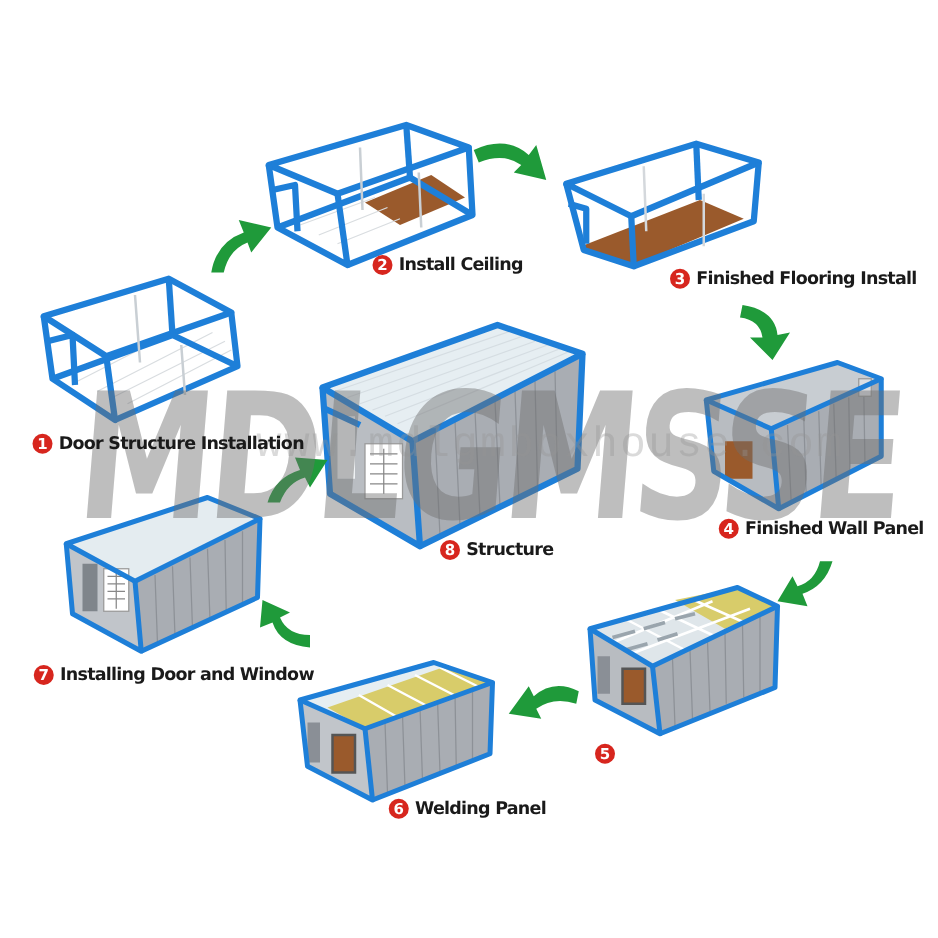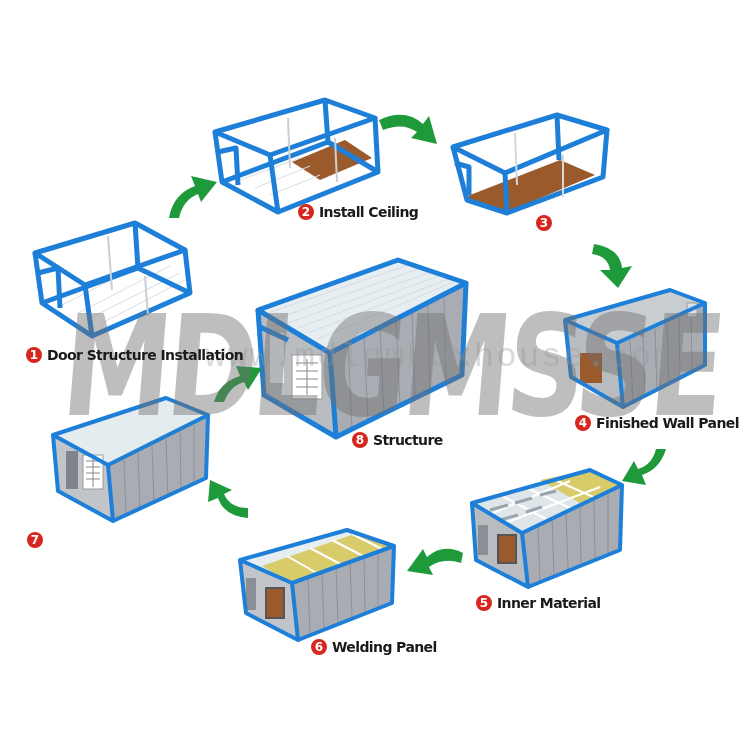--- a/index.html
+++ b/index.html
@@ -195,36 +195,37 @@
   <div class="label" style="left:26px;top:348px">
     <span class="badge">1</span>
     <span class="text">Door Structure Installation</span>
   </div>
   <div class="label" style="left:298px;top:205px">
     <span class="badge">2</span>
     <span class="text">Install Ceiling</span>
   </div>
   <div class="label" style="left:536px;top:216px">
     <span class="badge">3</span>
+    <span class="text">Finished Flooring Install</span>
   </div>
   <div class="label" style="left:575px;top:416px">
     <span class="badge">4</span>
     <span class="text">Finished Wall Panel</span>
   </div>
   <div class="label" style="left:476px;top:596px">
     <span class="badge">5</span>
     <span class="text">
-      <span style="display:block">Inner Material</span>
     </span>
   </div>
   <div class="label" style="left:311px;top:640px">
     <span class="badge">6</span>
     <span class="text">Welding Panel</span>
   </div>
   <div class="label" style="left:27px;top:533px">
     <span class="badge">7</span>
+    <span class="text">Installing Door and Window</span>
   </div>
   <div class="label" style="left:352px;top:433px">
     <span class="badge">8</span>
     <span class="text">Structure</span>
   </div>
 
 </div>
 
 </body></html>

